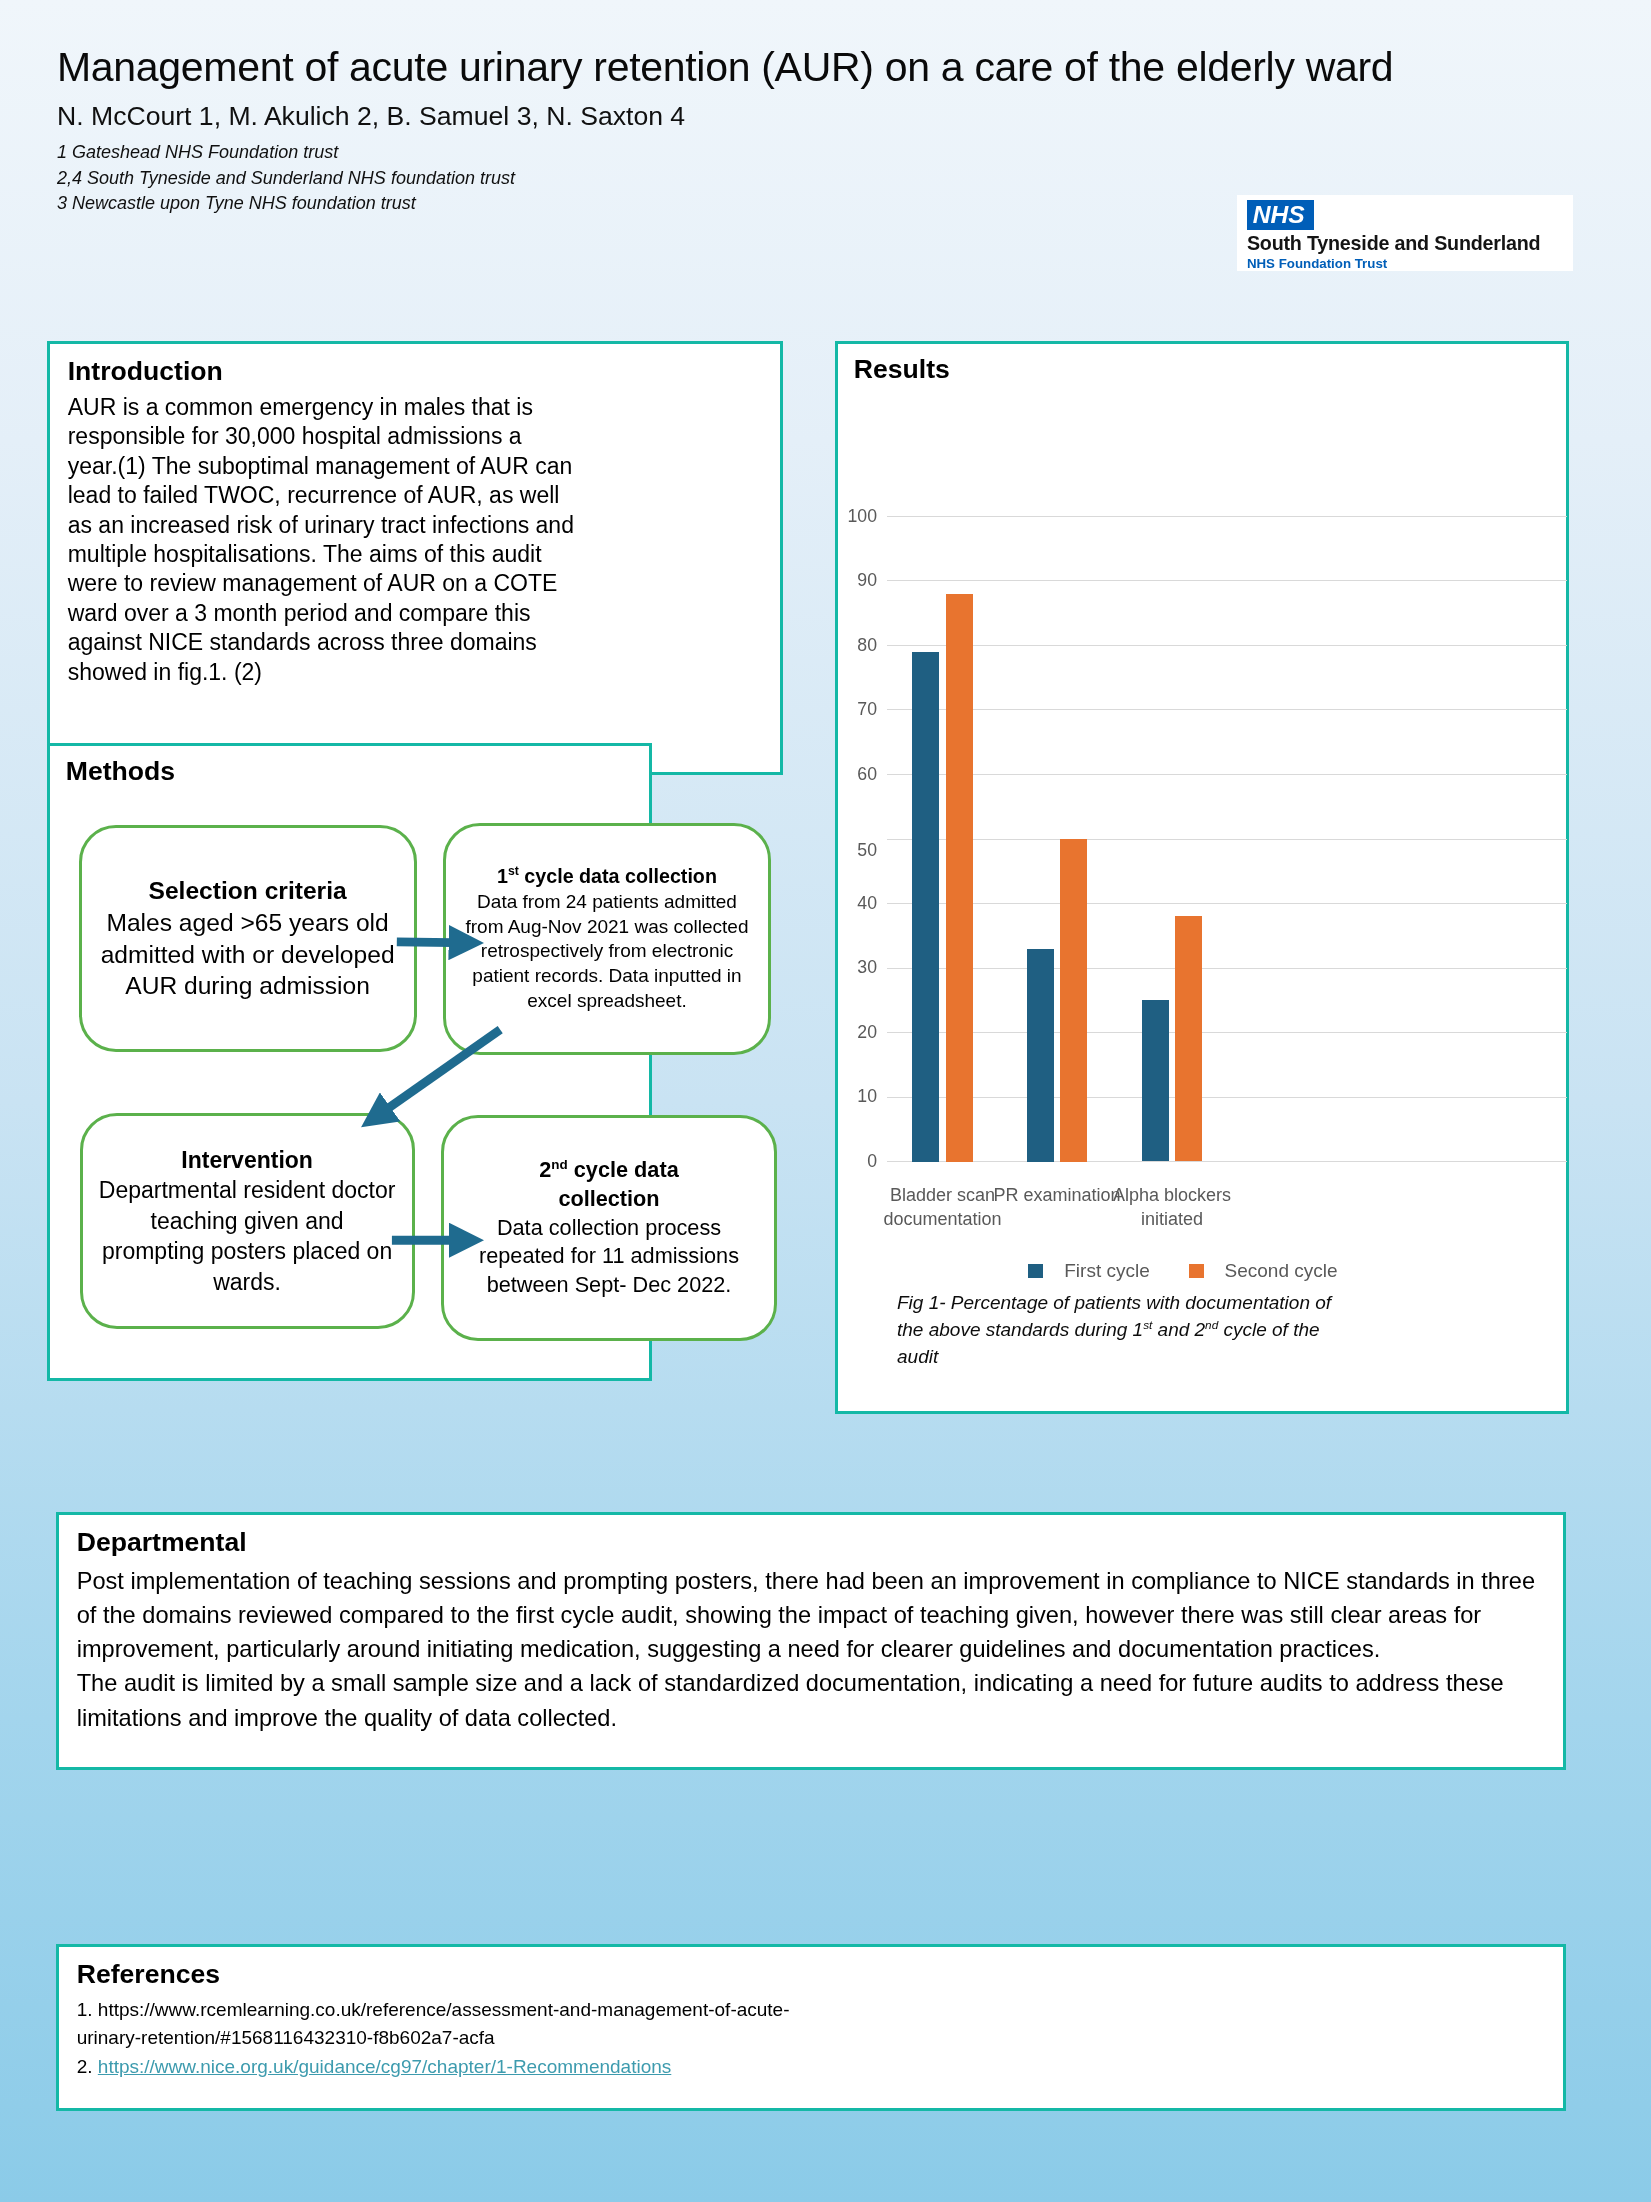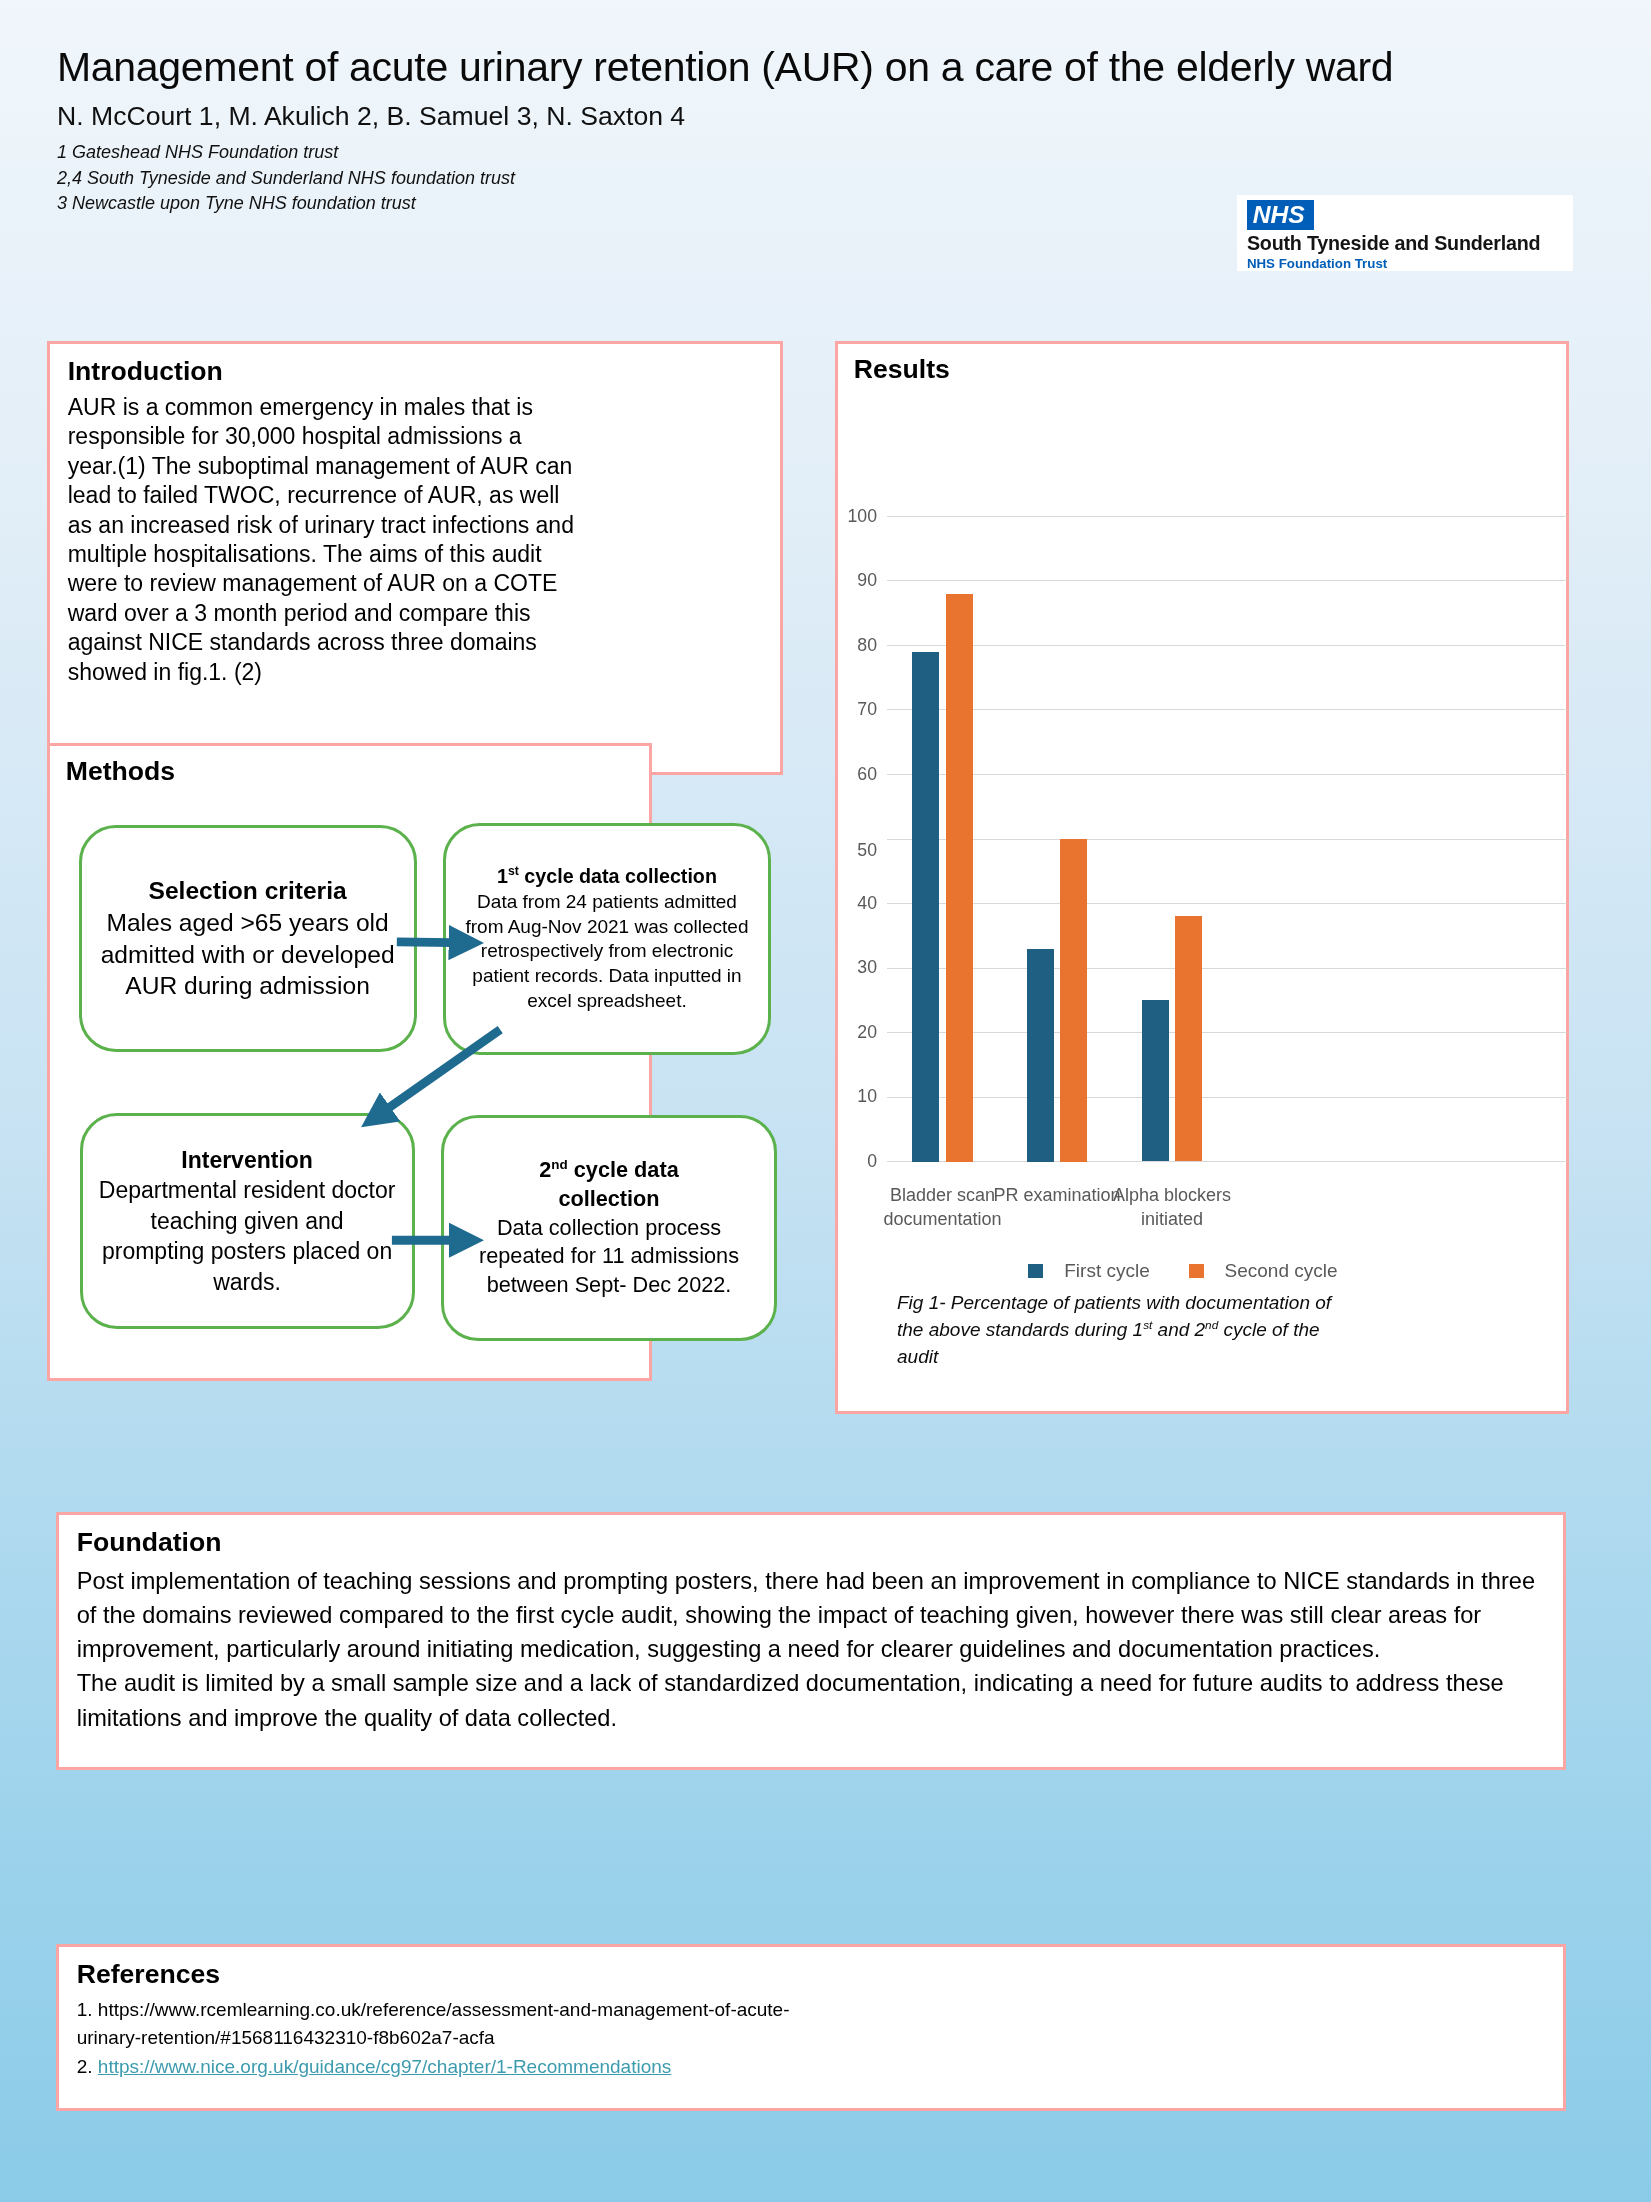--- a/index.html
+++ b/index.html
@@ -1,21 +1,21 @@
 <!DOCTYPE html>
 <html><head>
 <meta charset="utf-8">
 <style>
   html,body{margin:0;padding:0;}
   body{
     width:1652px;height:2203px;position:relative;overflow:hidden;
     font-family:"Liberation Sans",sans-serif;color:#000;
     background:linear-gradient(180deg,#f0f6fb 0%,#e4eff8 20%,#c9e3f3 50%,#a3d5ed 78%,#8bcbe8 100%);
   }
-  .box{position:absolute;background:#fff;border:3px solid #fca5a5;box-sizing:border-box;}
+  .box{position:absolute;background:#fff;border:3px solid #14b8a6;box-sizing:border-box;}
   .box-heading{font-size:26.6px;font-weight:bold;margin:2px 0 5.9px 0;}
   
   #header{position:absolute;left:57px;top:39px;width:1369px;}
   #poster-title{font-size:41px;font-weight:400;line-height:1.38;letter-spacing:-0.3px;width:1350px;margin:0 0 5.9px 0;color:#0a0a0a;}
   #authors-line{font-size:26.6px;margin:0 0 7.9px 0;color:#101010;}
   .affiliation{font-style:italic;font-size:18px;line-height:1.4;color:#101010;}
   
   #nhs-logo{position:absolute;left:1237px;top:195px;width:336px;height:76px;background:#fff;box-sizing:border-box;padding:4.9px 9.9px 3.9px 9.9px;}
   .nhs-word{display:inline-block;color:#fff;font-style:italic;font-weight:bold;font-size:24.6px;line-height:1.12;padding:1px 8.9px 2px 5.9px;}
   .trust-name{font-size:19.7px;font-weight:bold;color:#141414;margin-top:2px;letter-spacing:-0.2px;}
@@ -153,21 +153,21 @@
       </div>
       <div class="legend-item">
         <span class="legend-swatch" style="background: rgb(232, 116, 47);"></span>
         <span>Second cycle</span>
       </div>
     </div>
   <div id="figure-caption"><span>Fig 1- Percentage of patients with documentation of the above standards during 1</span><sup>st</sup><span> and 2</span><sup>nd</sup><span> cycle of the audit</span></div>
 </div>
 
 <div class="box" id="conclusions-box">
-  <div class="box-heading">Foundation</div>
+  <div class="box-heading">Departmental</div>
   <p class="conclusions-para">Post implementation of teaching sessions and prompting posters, there had been an improvement in compliance to NICE standards in three of the domains reviewed compared to the first cycle audit, showing the impact of teaching given, however there was still clear areas for improvement, particularly around initiating medication, suggesting a need for clearer guidelines and documentation practices.</p>
   <p class="conclusions-para">The audit is limited by a small sample size and a lack of standardized documentation, indicating a need for future audits to address these limitations and improve the quality of data collected.</p>
 </div>
 
 <div class="box" id="references-box">
   <div class="box-heading">References</div>
   <div class="ref-item" id="ref-item-1">1. https://www.rcemlearning.co.uk/reference/assessment-and-management-of-acute-urinary-retention/#1568116432310-f8b602a7-acfa</div>
   <div class="ref-item"><span>2. </span><a href="#" id="ref-link" style="color: rgb(61, 155, 174);">https://www.nice.org.uk/guidance/cg97/chapter/1-Recommendations</a></div>
 </div>
 

